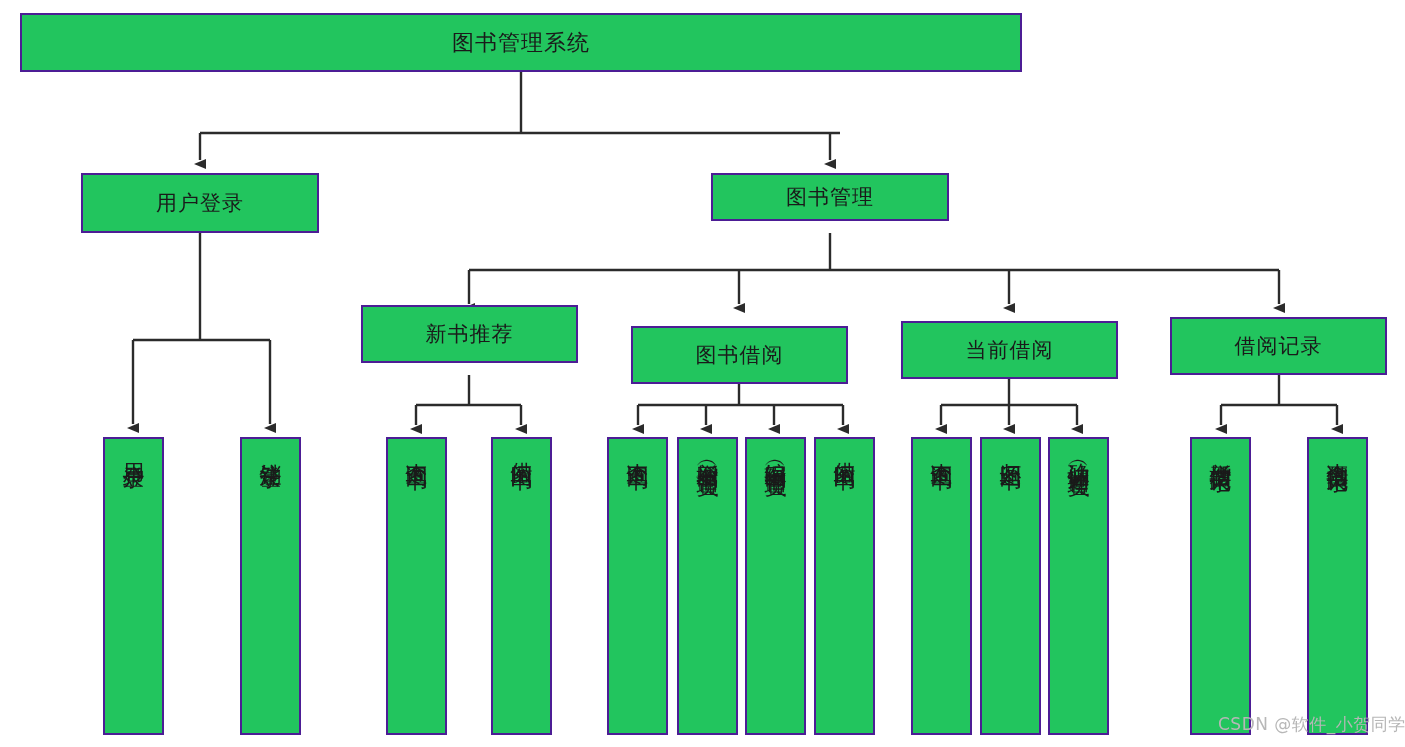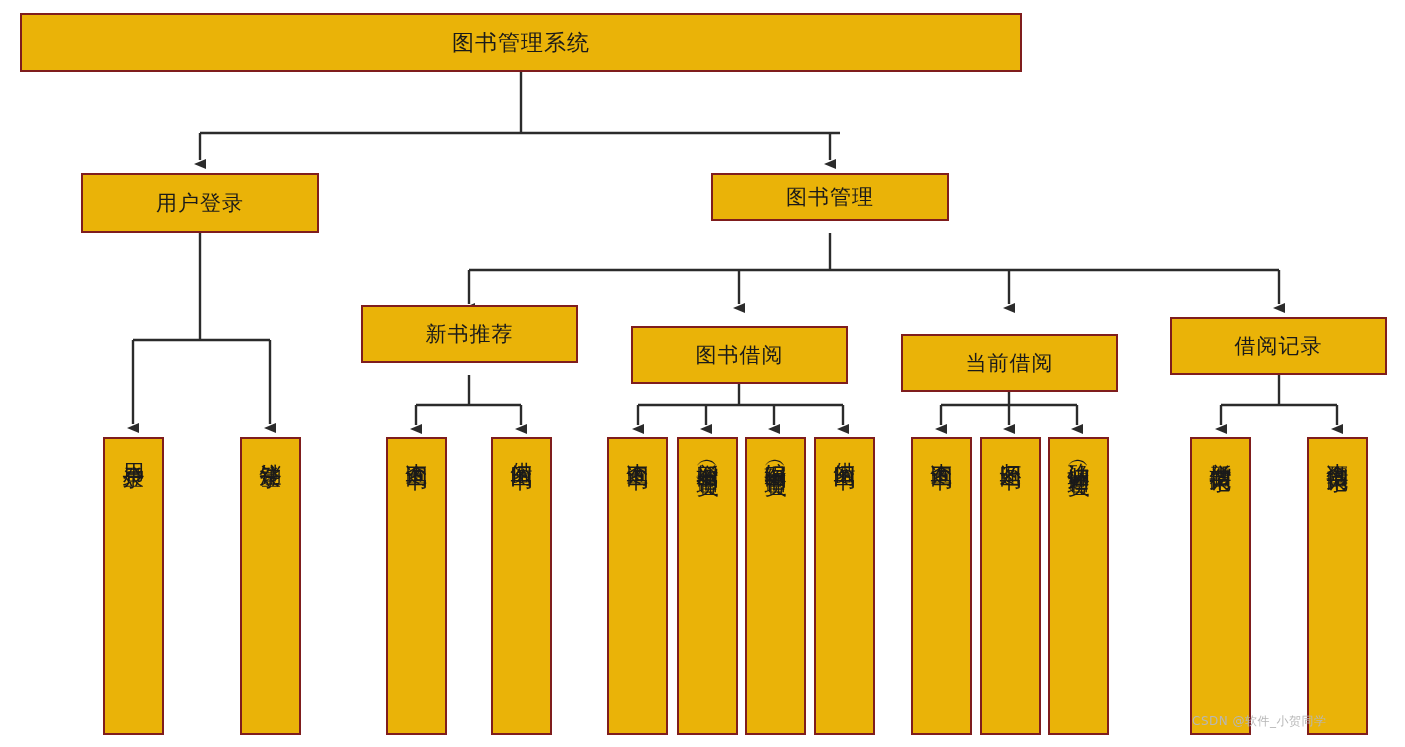--- a/index.html
+++ b/index.html
@@ -20,22 +20,22 @@
     position: absolute;
     left: 0;
     top: 0;
     width: 1405px;
     height: 747px;
     pointer-events: none;
   }
   .node {
     position: absolute;
     box-sizing: border-box;
-    background: #eab308;
-    border: 2px solid #7f1d1d;
+    background: #22c55e;
+    border: 2px solid #4c1d95;
     display: flex;
     align-items: center;
     justify-content: center;
     z-index: 2;
   }
   .node .label {
     color: #1a1a1a;
     line-height: 1.08;
     text-align: center;
     white-space: pre-line;
@@ -59,25 +59,26 @@
     font-size: 22px;
     writing-mode: vertical-rl;
     text-orientation: upright;
     letter-spacing: 2px;
     line-height: 1;
     white-space: nowrap;
   }
   .watermark {
     position: absolute;
     color: #b7b7b7;
-    font-size: 12px;
+    font-size: 17px;
     letter-spacing: 0.5px;
     z-index: 5;
     white-space: nowrap;
     font-family: "DejaVu Sans", "Liberation Sans", sans-serif;
+    padding-left: 26px;
   }
 </style>
 </head>
 <body>
 
 <div id="canvas">
 
   <svg class="edges" viewBox="0 0 1405 747" xmlns="http://www.w3.org/2000/svg">
     <defs>
       <marker id="arrow" markerWidth="10" markerHeight="12" refX="1" refY="6" orient="auto" markerUnits="userSpaceOnUse">
@@ -141,21 +142,21 @@
   </div>
 
   <div class="node horiz" style="left:361px; top:305px; width:217px; height:58px;">
     <span class="label">新书推荐</span>
   </div>
 
   <div class="node horiz" style="left:631px; top:317px; width:217px; height:58px;margin-top:9px;">
     <span class="label">图书借阅</span>
   </div>
 
-  <div class="node horiz" style="left:901px; top:334px; width:217px; height:58px;">
+  <div class="node horiz" style="left:901px; top:321px; width:217px; height:58px;">
     <span class="label">当前借阅</span>
   </div>
 
   <div class="node horiz" style="left:1170px; top:317px; width:217px; height:58px;">
     <span class="label">借阅记录</span>
   </div>
 
   <div class="node vert" style="left:103px; top:437px; width:61px; height:298px;">
     <span class="label">用户登录</span>
   </div>

